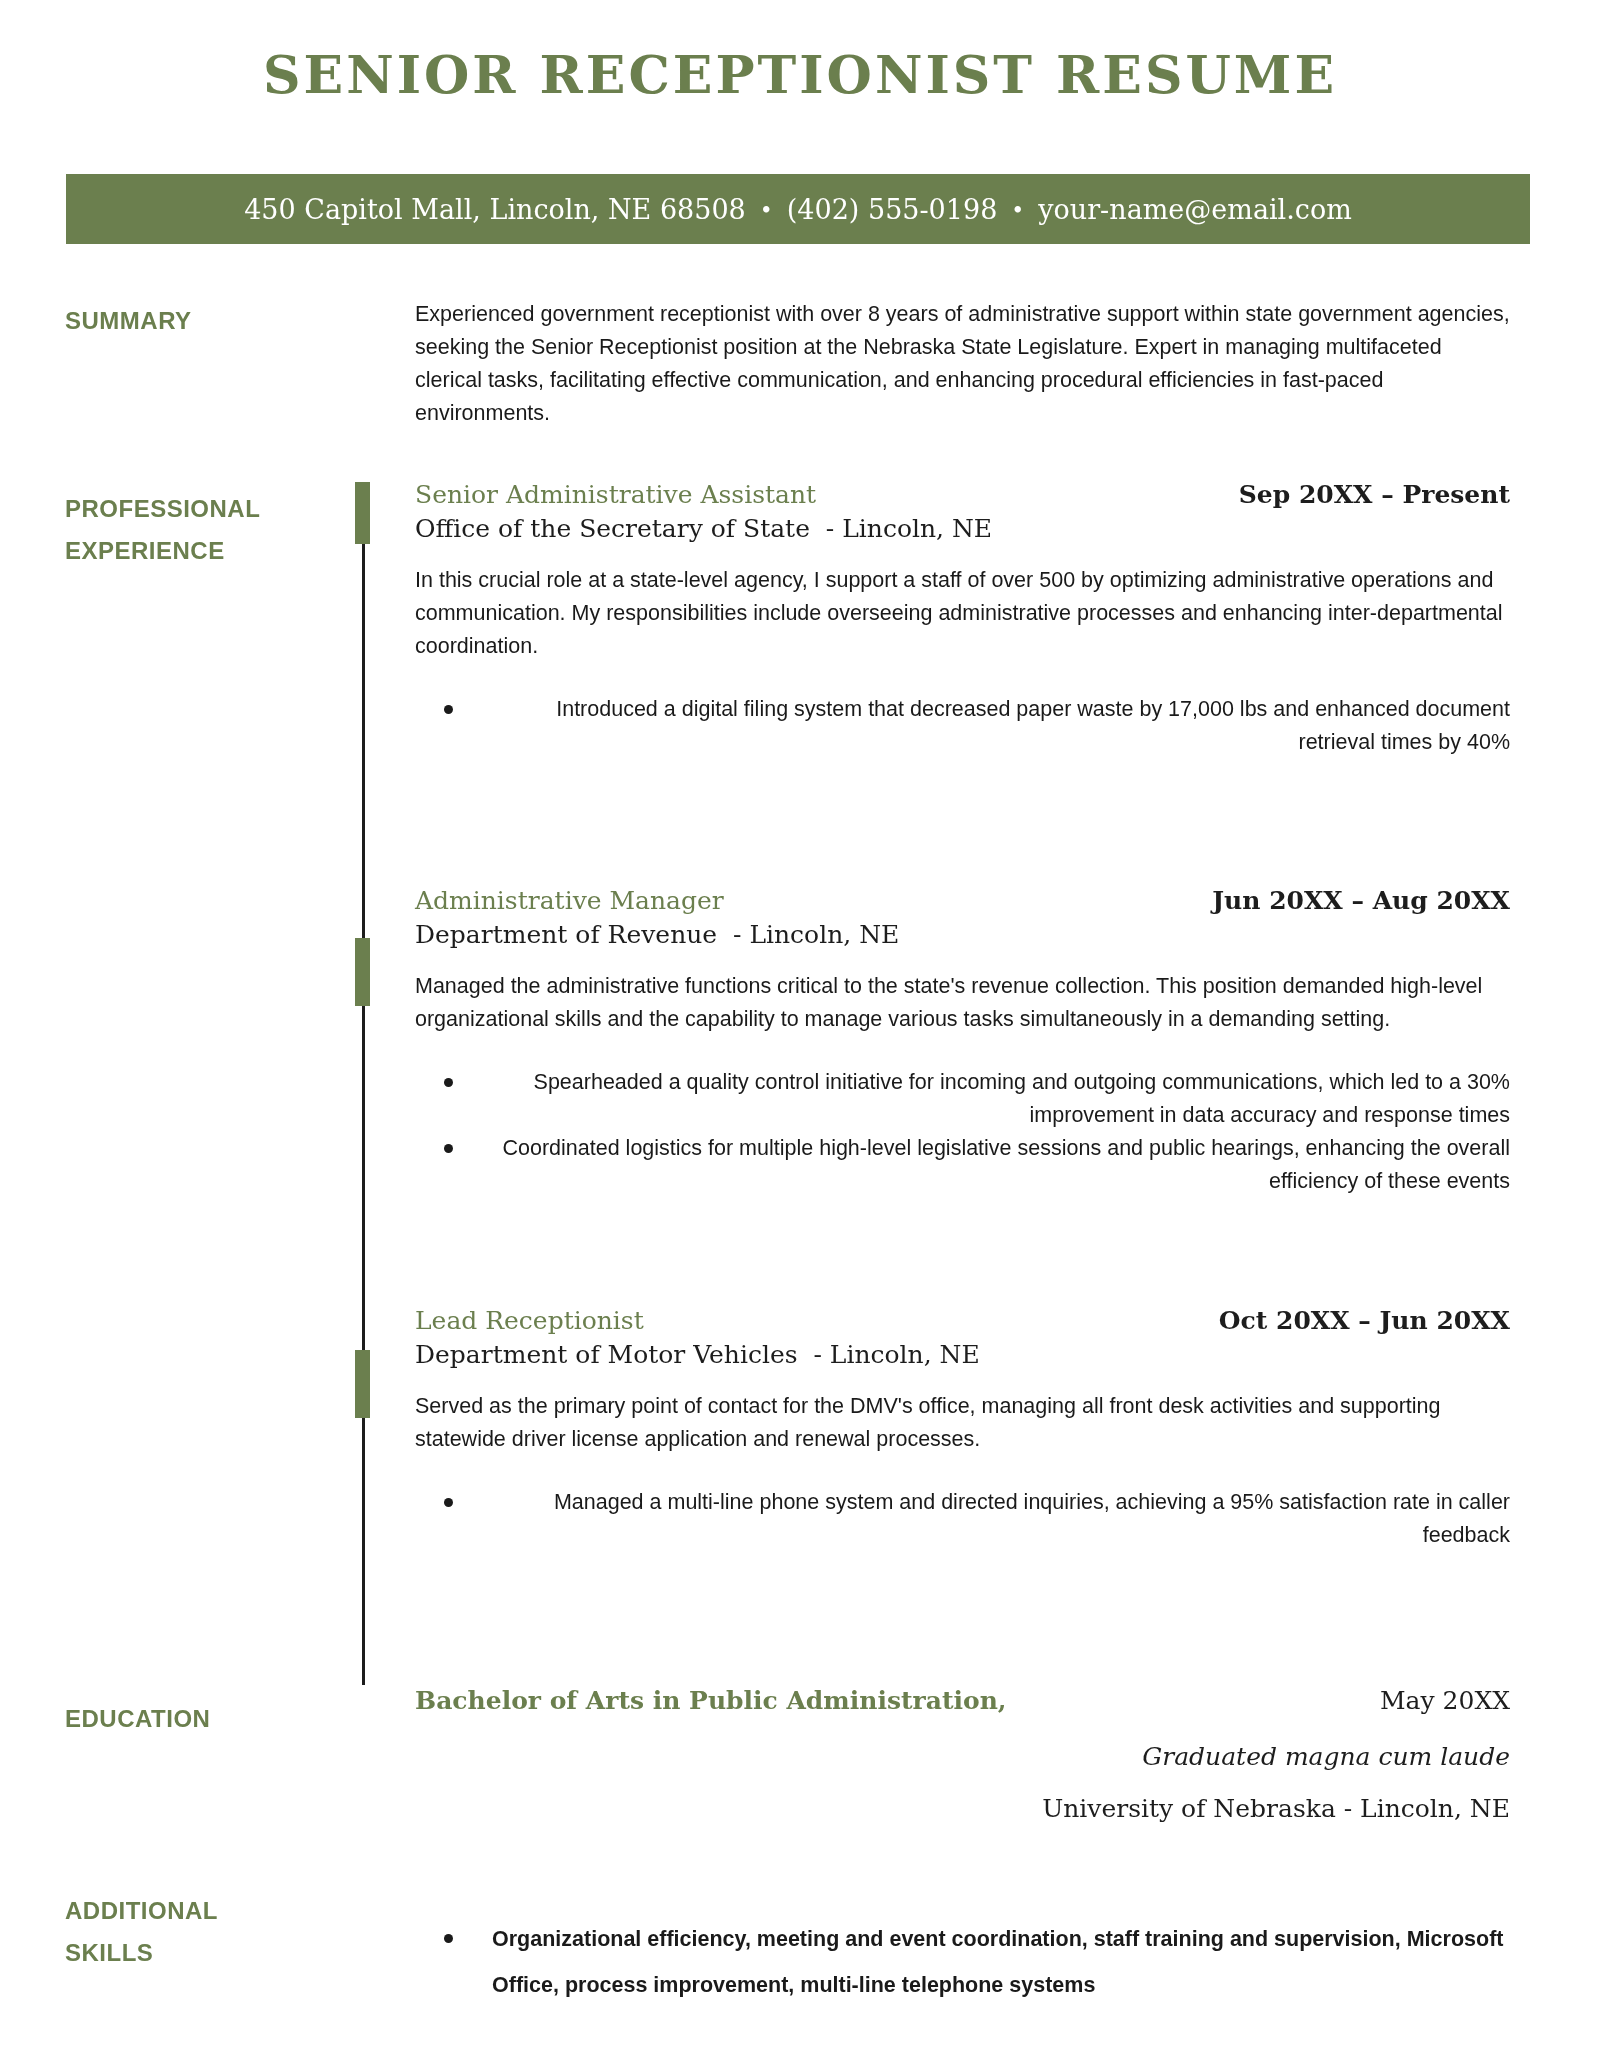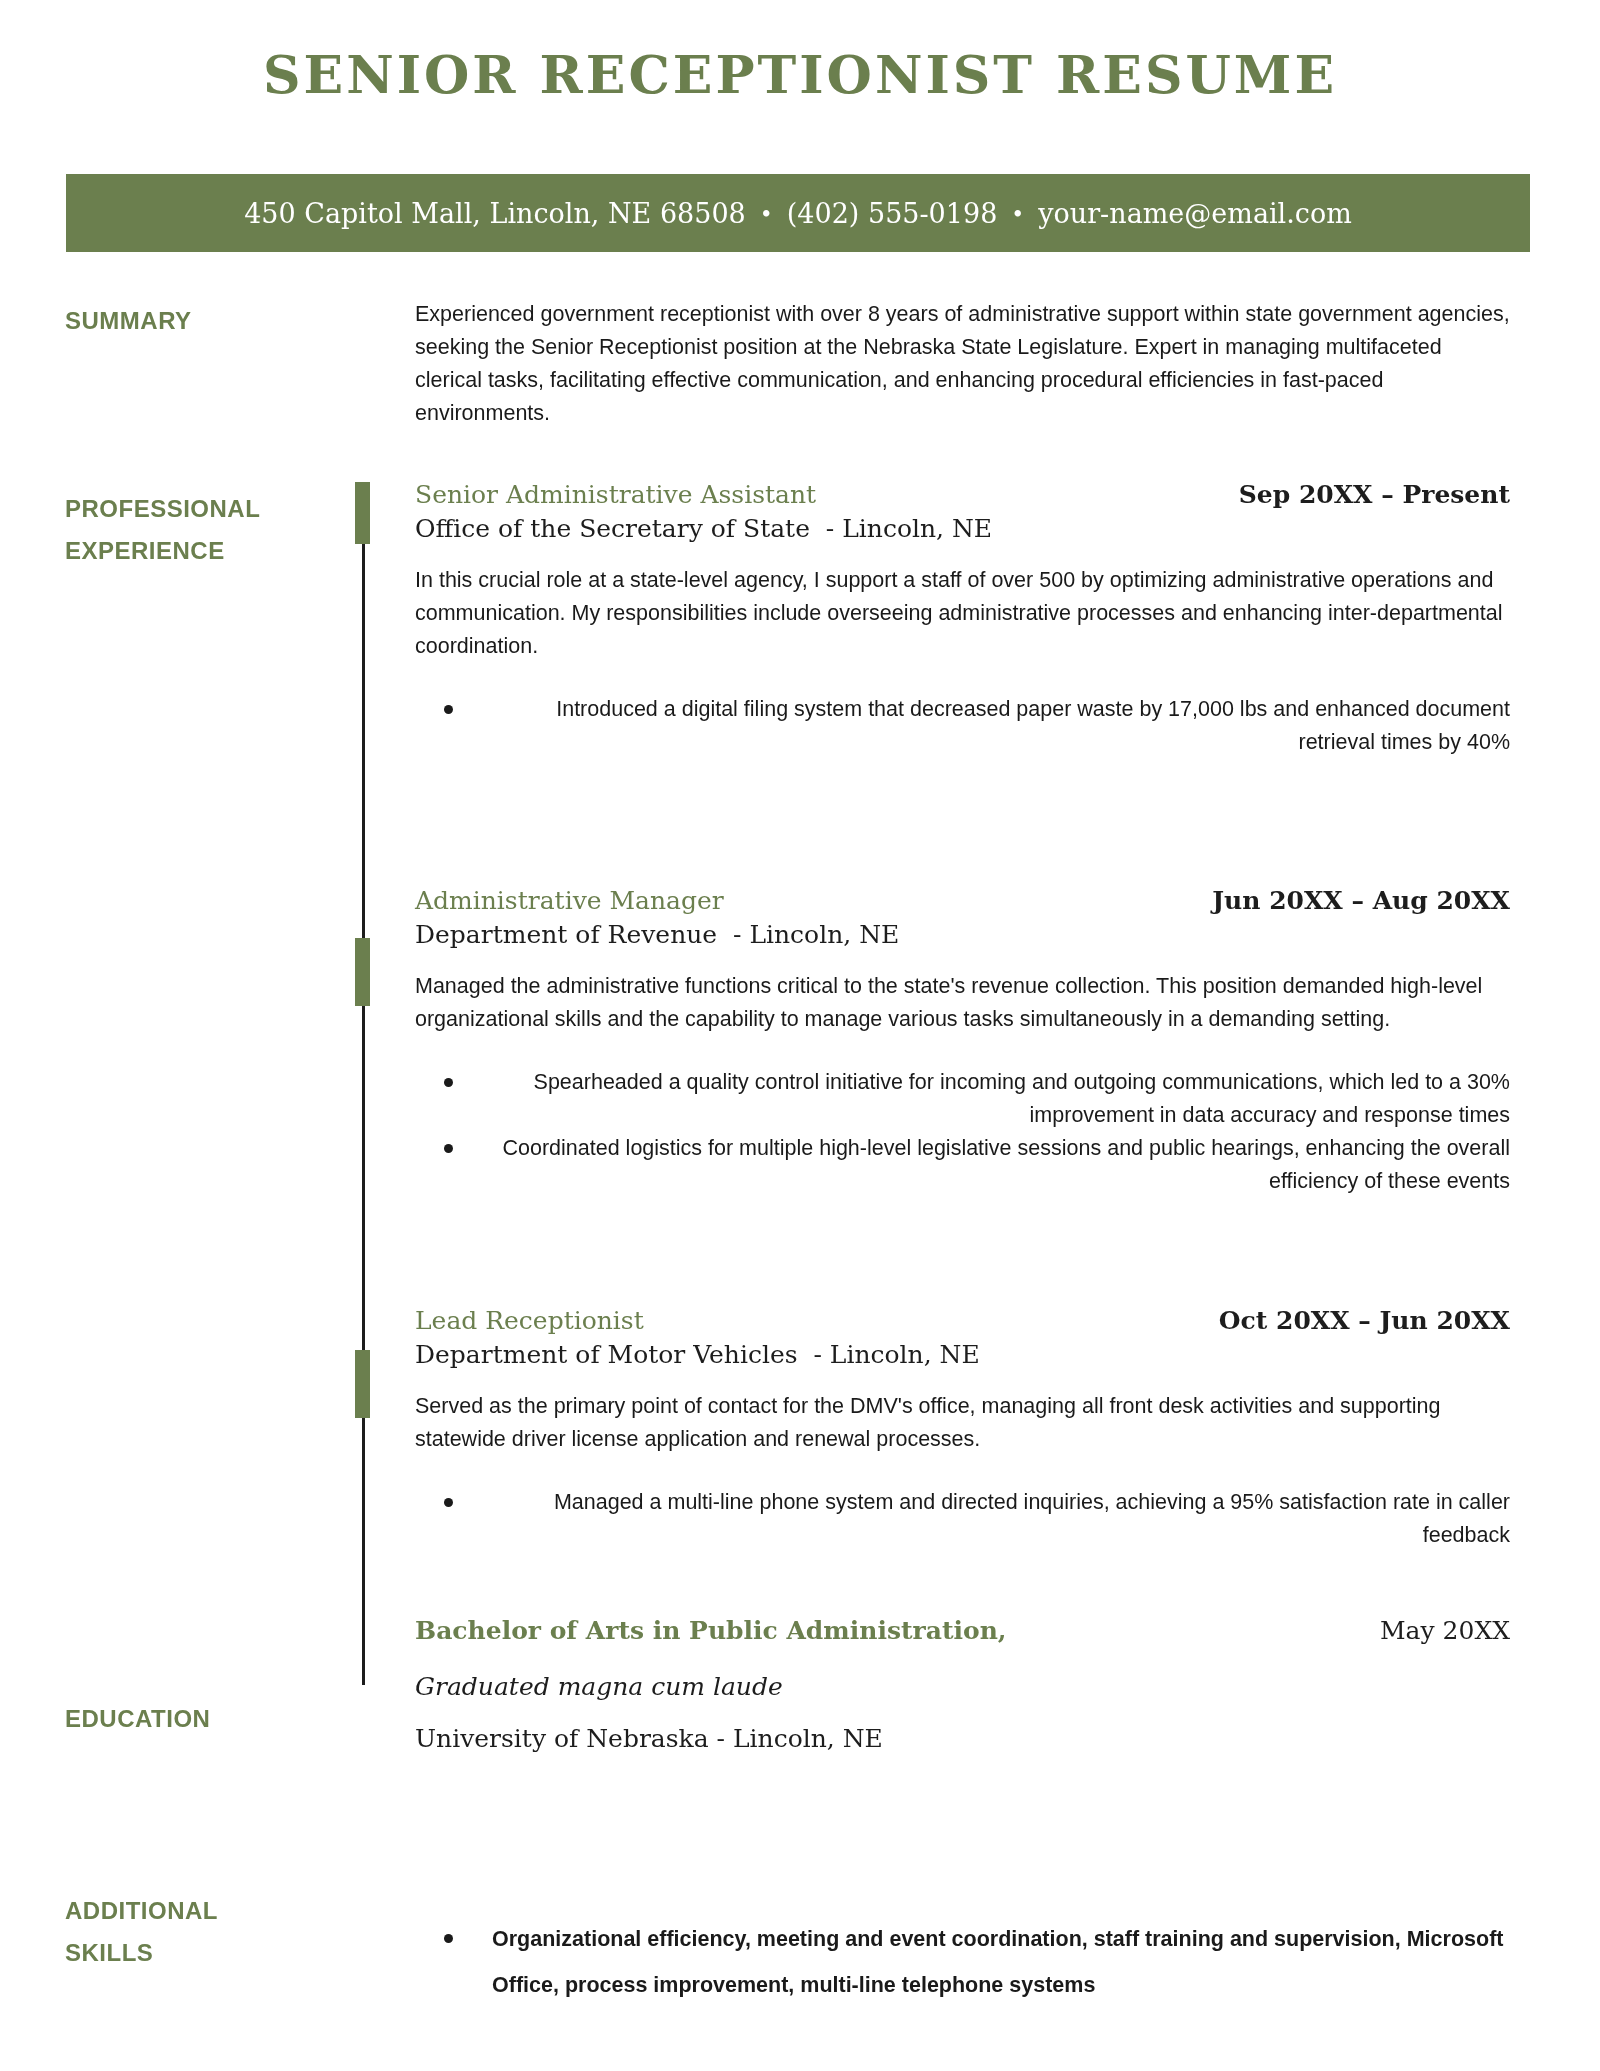--- a/index.html
+++ b/index.html
@@ -20,21 +20,21 @@
     font-family: "DejaVu Serif", serif;
     font-weight: bold;
     font-size: 52px;
     letter-spacing: 3px;
     color: #6b7f4e;
     white-space: nowrap;
   }
   .contact-bar {
     position: absolute;
     left: 66px; top: 174px;
-    width: 1464px; height: 78px;
+    width: 1464px; height: 70px;
     background: #6b7f4e;
     display: flex;
     align-items: center;
     justify-content: center;
     gap: 14px;
     color: #ffffff;
     font-family: "DejaVu Serif", serif;
     font-size: 27px;
   }
   .contact-sep { font-size: 22px; position: relative; top: 1px; }
@@ -233,21 +233,21 @@
       <span class="job-dates">Oct 20XX – Jun 20XX</span>
     </div>
     <div class="job-company">Department of Motor Vehicles  - Lincoln, NE</div>
     <div class="job-desc body-text">Served as the primary point of contact for the DMV's office, managing all front desk activities and supporting statewide driver license application and renewal processes.</div>
     <ul class="bullet-list body-text">
       <li>Managed a multi-line phone system and directed inquiries, achieving a 95% satisfaction rate in caller feedback</li>
     </ul>
   </div>
 
   <div class="side-label" style="top: 1698px;">EDUCATION</div>
-  <div class="content-block" style="top: 1614px;">
+  <div class="content-block" style="top: 1684px; text-align: right;">
     <div class="edu-degree-row">
       <span class="edu-degree">Bachelor of Arts in Public Administration,</span>
       <span class="edu-date">May 20XX</span>
     </div>
     <div class="edu-honors">Graduated magna cum laude</div>
     <div class="edu-school">University of Nebraska - Lincoln, NE</div>
   </div>
 
   <div class="side-label" style="top: 1890px;">
     <div>ADDITIONAL</div>

